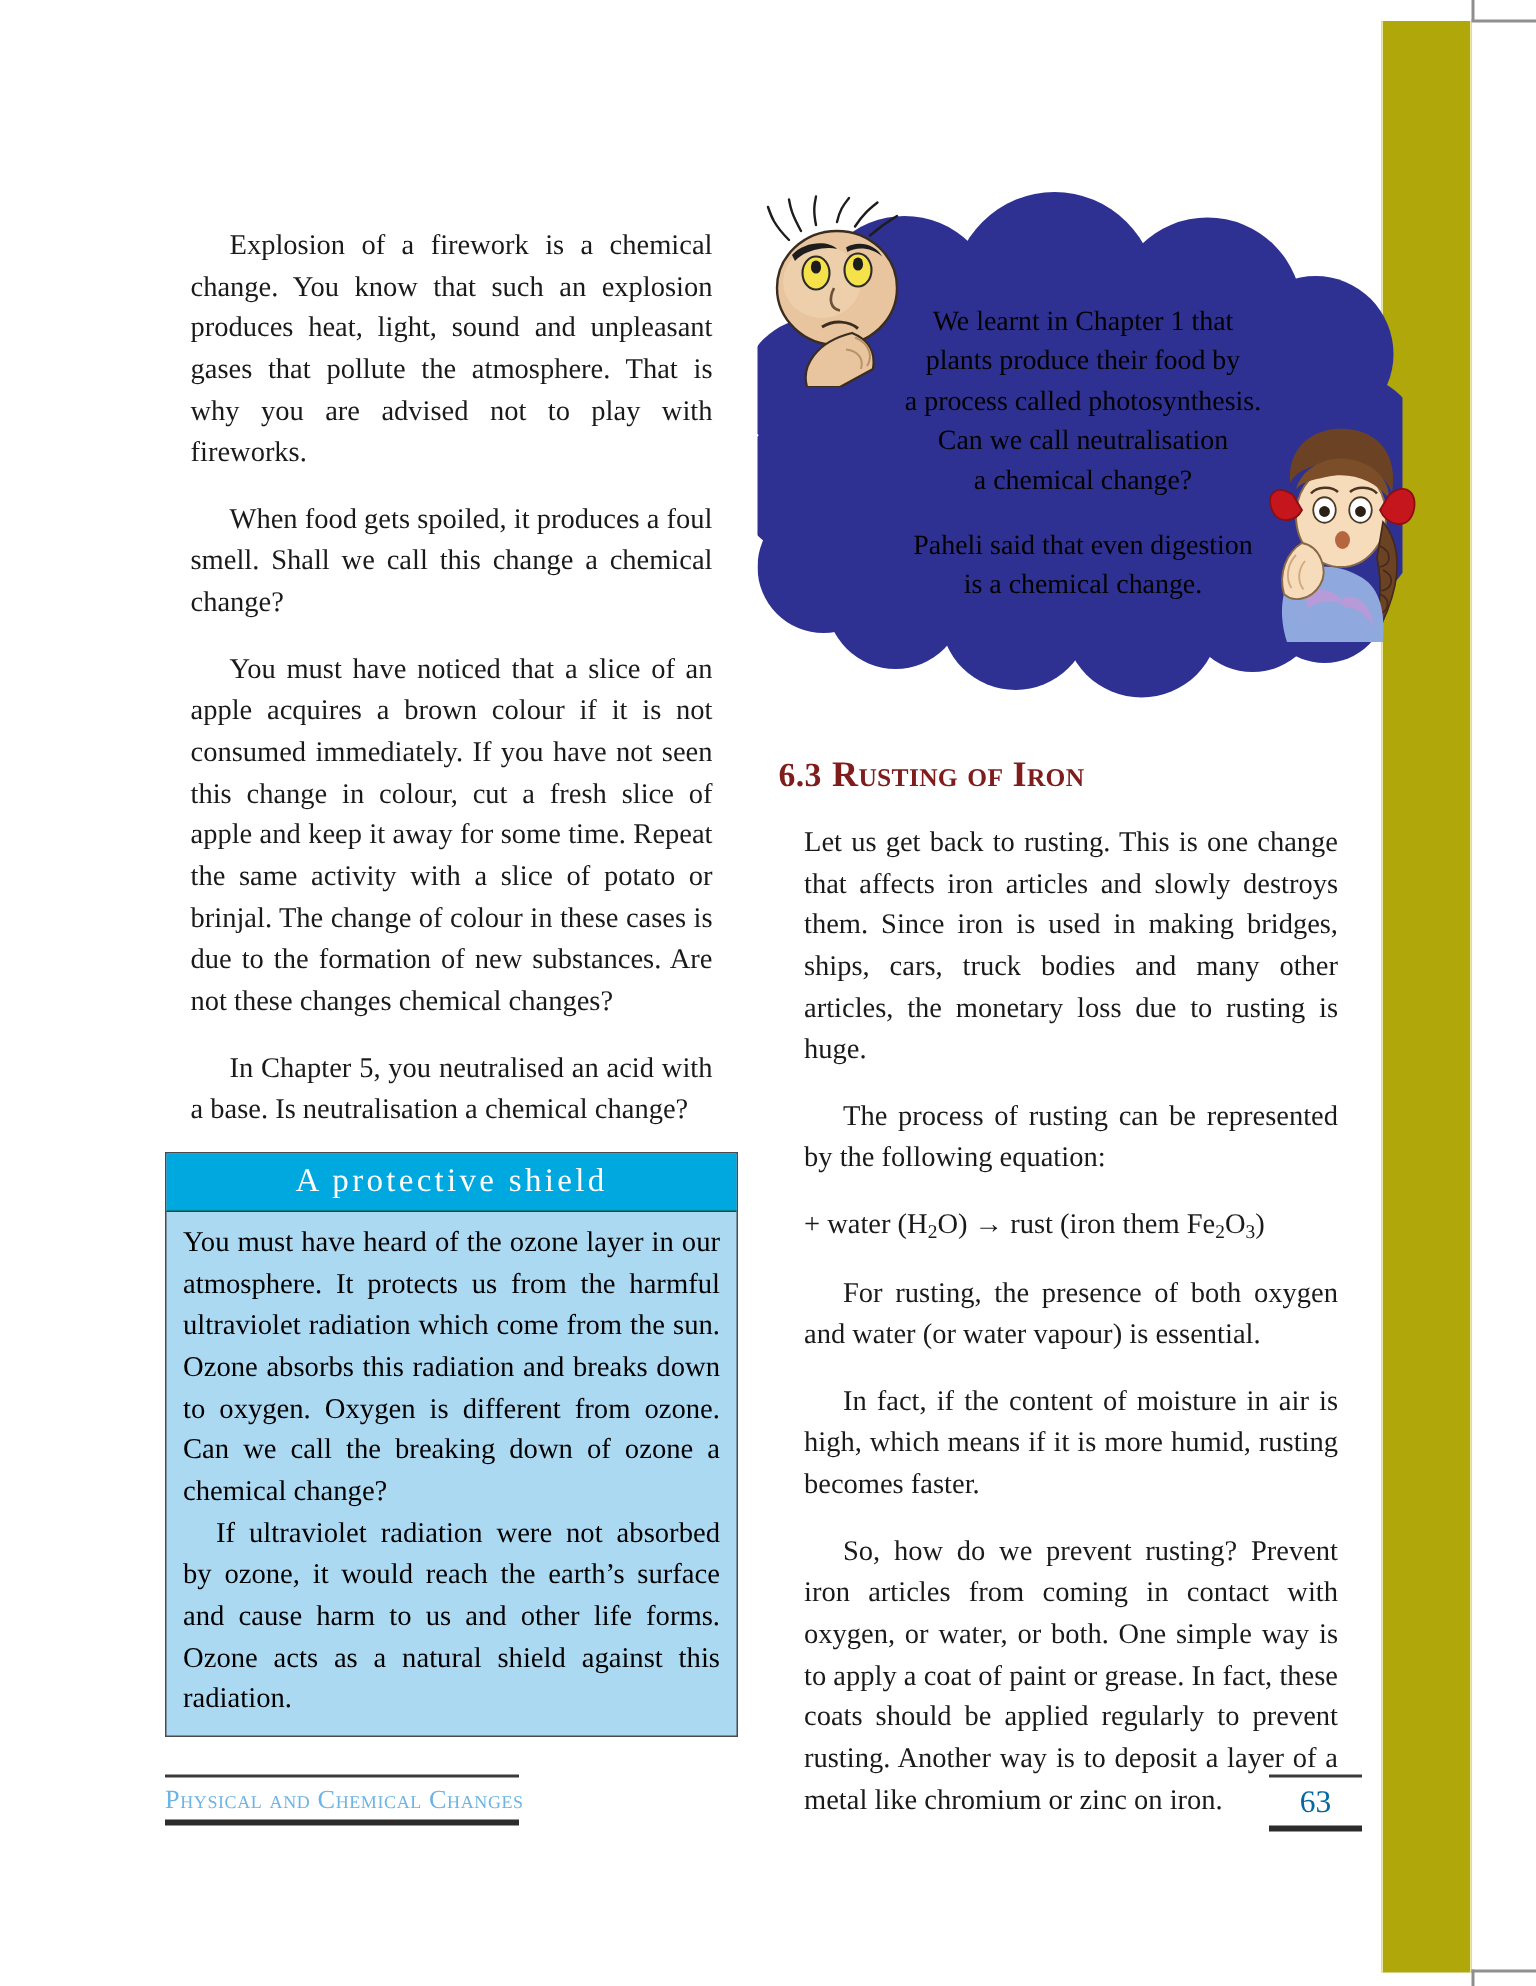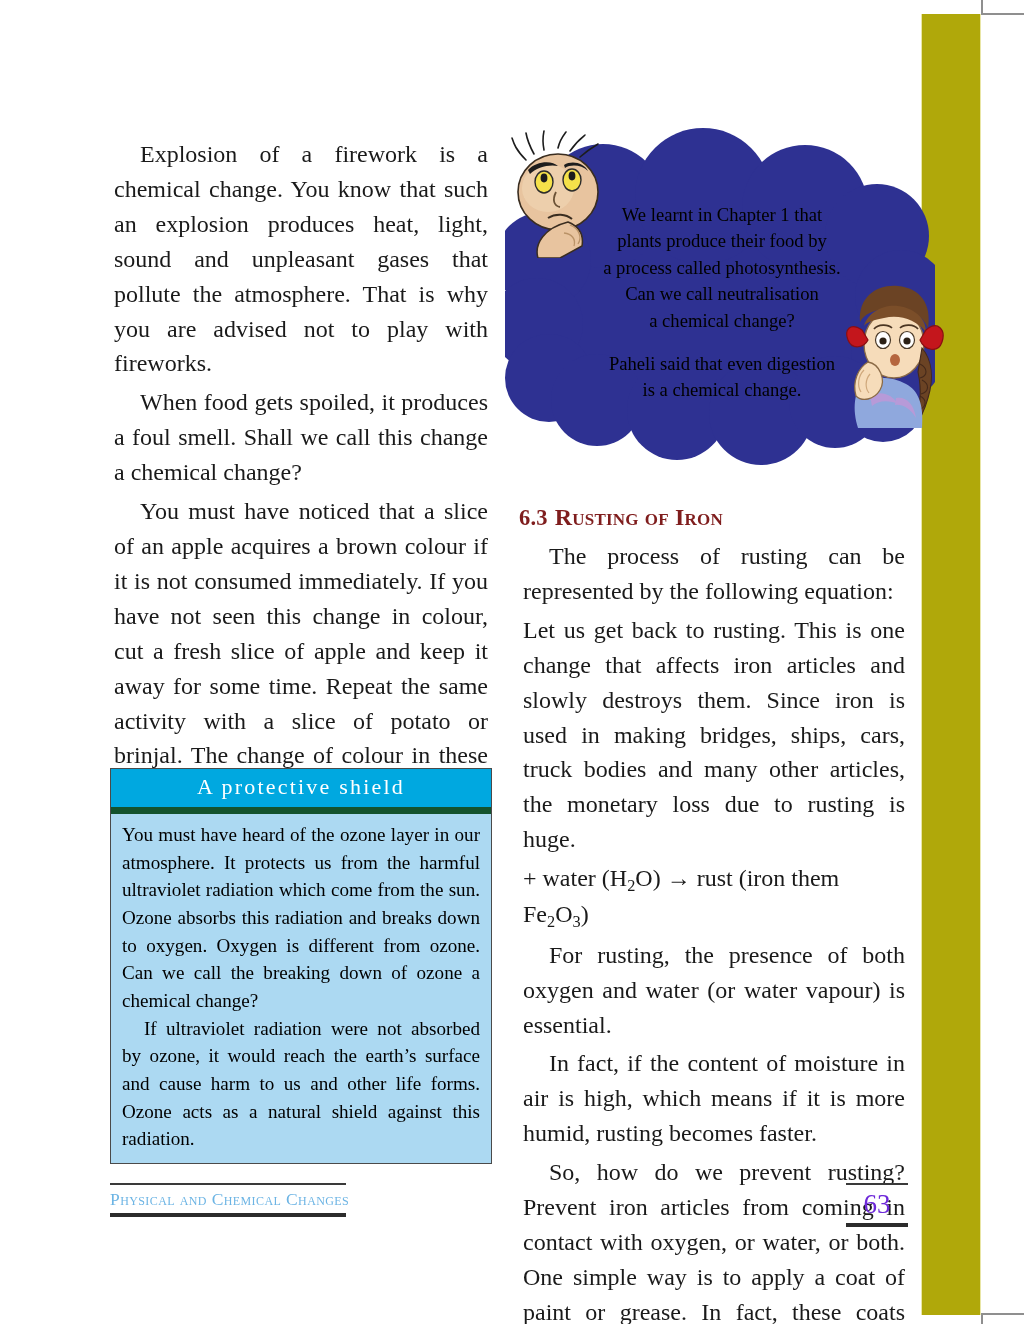--- a/index.html
+++ b/index.html
@@ -73,22 +73,22 @@
     width: 382px;
   }
   .col-right {
     position: absolute;
     left: 519px;
     top: 492px;
     width: 390px;
   }
 
   p.body {
-    margin: 4px;
-    font-size: 24px;
+    margin: 17px;
+    font-size: 19px;
     line-height: 1.455;
     text-align: justify;
     text-indent: 26px;
     hyphens: none;
   }
   p.body.noindent { text-indent: 0; }
 
   
   .bubble-wrap {
     position: absolute;
@@ -144,21 +144,21 @@
     box-sizing: border-box;
     background: #acd9f2;
   }
   .shield-head {
     background: #00a8e0;
     color: #ffffff;
     text-align: center;
     font-size: 22px;
     letter-spacing: 2.2px;
     padding: 5px 0 7px 0;
-    border-bottom: 7px solid #14532d;
+    border-bottom: 1px solid #14532d;
   }
   .shield-body {
     padding: 7px 11px 10px 11px;
   }
   .shield-body p {
     margin: 0;
     font-size: 19.1px;
     line-height: 1.45;
     text-align: justify;
     text-indent: 0;
@@ -201,42 +201,43 @@
     height: 2px;
     background: #3a3a3a;
     margin-bottom: 4px;
   }
   .footer-right .rule-bot {
     height: 4px;
     background: #2c2c2c;
     margin-top: 3px;
   }
   .footer-right .pnum {
-    font-size: 27px;
-    color: #6d28d9;
+    font-size: 21px;
+    color: #0369a1;
   }
 
   sub { font-size: 0.68em; vertical-align: -0.28em; }
   .b { font-weight: normal; }
 </style>
 </head>
 <body>
 
 <div class="page">
 
   <div class="side-band"></div>
   <div class="crop-mark-tr-h"></div>
   <div class="crop-mark-tr-v"></div>
   <div class="crop-mark-br-h"></div>
   <div class="crop-mark-br-v"></div>
 
   <div class="col-left">
     <p class="body">Explosion of a firework is a chemical change. You know that such an explosion produces heat, light, sound and unpleasant gases that pollute the atmosphere. That is why you are advised not to play with fireworks.</p>
     <p class="body">When food gets spoiled, it produces a foul smell. Shall we call this change a chemical change?</p>
     <p class="body">You must have noticed that a slice of an apple acquires a brown colour if it is not consumed immediately. If you have not seen this change in colour, cut a fresh slice of apple and keep it away for some time. Repeat the same activity with a slice of potato or brinjal. The change of colour in these cases is due to the formation of new substances. Are not these changes chemical changes?</p>
+    <p class="body">In Chapter 5, you neutralised an acid with a base.  Is neutralisation a chemical change?</p>
   </div>
 
   <div class="bubble-wrap">
     <svg class="bubble-svg" width="430" height="345" viewBox="0 0 430 345">
       <g fill="#2e3192">
 
         <rect x="22" y="60" width="370" height="215" rx="8"></rect>
 
         <circle cx="98" cy="78" r="62"></circle>
         <circle cx="198" cy="68" r="68"></circle>
@@ -319,22 +320,22 @@
       <path d="M24 92 C18 98, 17 108, 21 114" fill="none" stroke="#cfa87c" stroke-width="1.2"></path>
       <path d="M30 96 C25 102, 25 110, 29 115" fill="none" stroke="#cfa87c" stroke-width="1.2"></path>
     </svg>
   </div>
 
   <div class="col-right">
     <h2 class="sec-head">
       <span>6.3</span><span class="sc">Rusting of Iron</span>
     </h2>
 
+    <p class="body noindent">Let us get back to rusting. This is one change that affects iron articles and slowly destroys them. Since iron is used in making bridges, ships, cars, truck bodies and many other articles, the monetary loss due to rusting is huge.</p>
     <p class="body">The process of rusting can be represented by the following equation:</p>
-    <p class="body noindent">Let us get back to rusting. This is one change that affects iron articles and slowly destroys them. Since iron is used in making bridges, ships, cars, truck bodies and many other articles, the monetary loss due to rusting is huge.</p>
 
 
     <p class="body noindent" style="text-align:left;"><span>+ water (H</span><sub>2</sub><span>O) → rust (iron them Fe</span><sub>2</sub><span>O</span><sub>3</sub><span>)</span></p>
 
     <p class="body"><span>For rusting, the presence of both </span><span class="b">oxy</span><span>gen and water (or </span><span class="b">water vapour</span><span>) is essential.</span></p>
 
     <p class="body">In fact, if the content of moisture in air is high, which means if it is more humid, rusting becomes faster.</p>
     <p class="body">So, how do we prevent rusting? Prevent iron articles from coming in contact with oxygen, or water, or both. One simple way is to apply a coat of paint or grease. In fact, these coats should be applied regularly to prevent rusting. Another way is to deposit a layer of a metal like chromium or zinc on iron.</p>
   </div>
 

